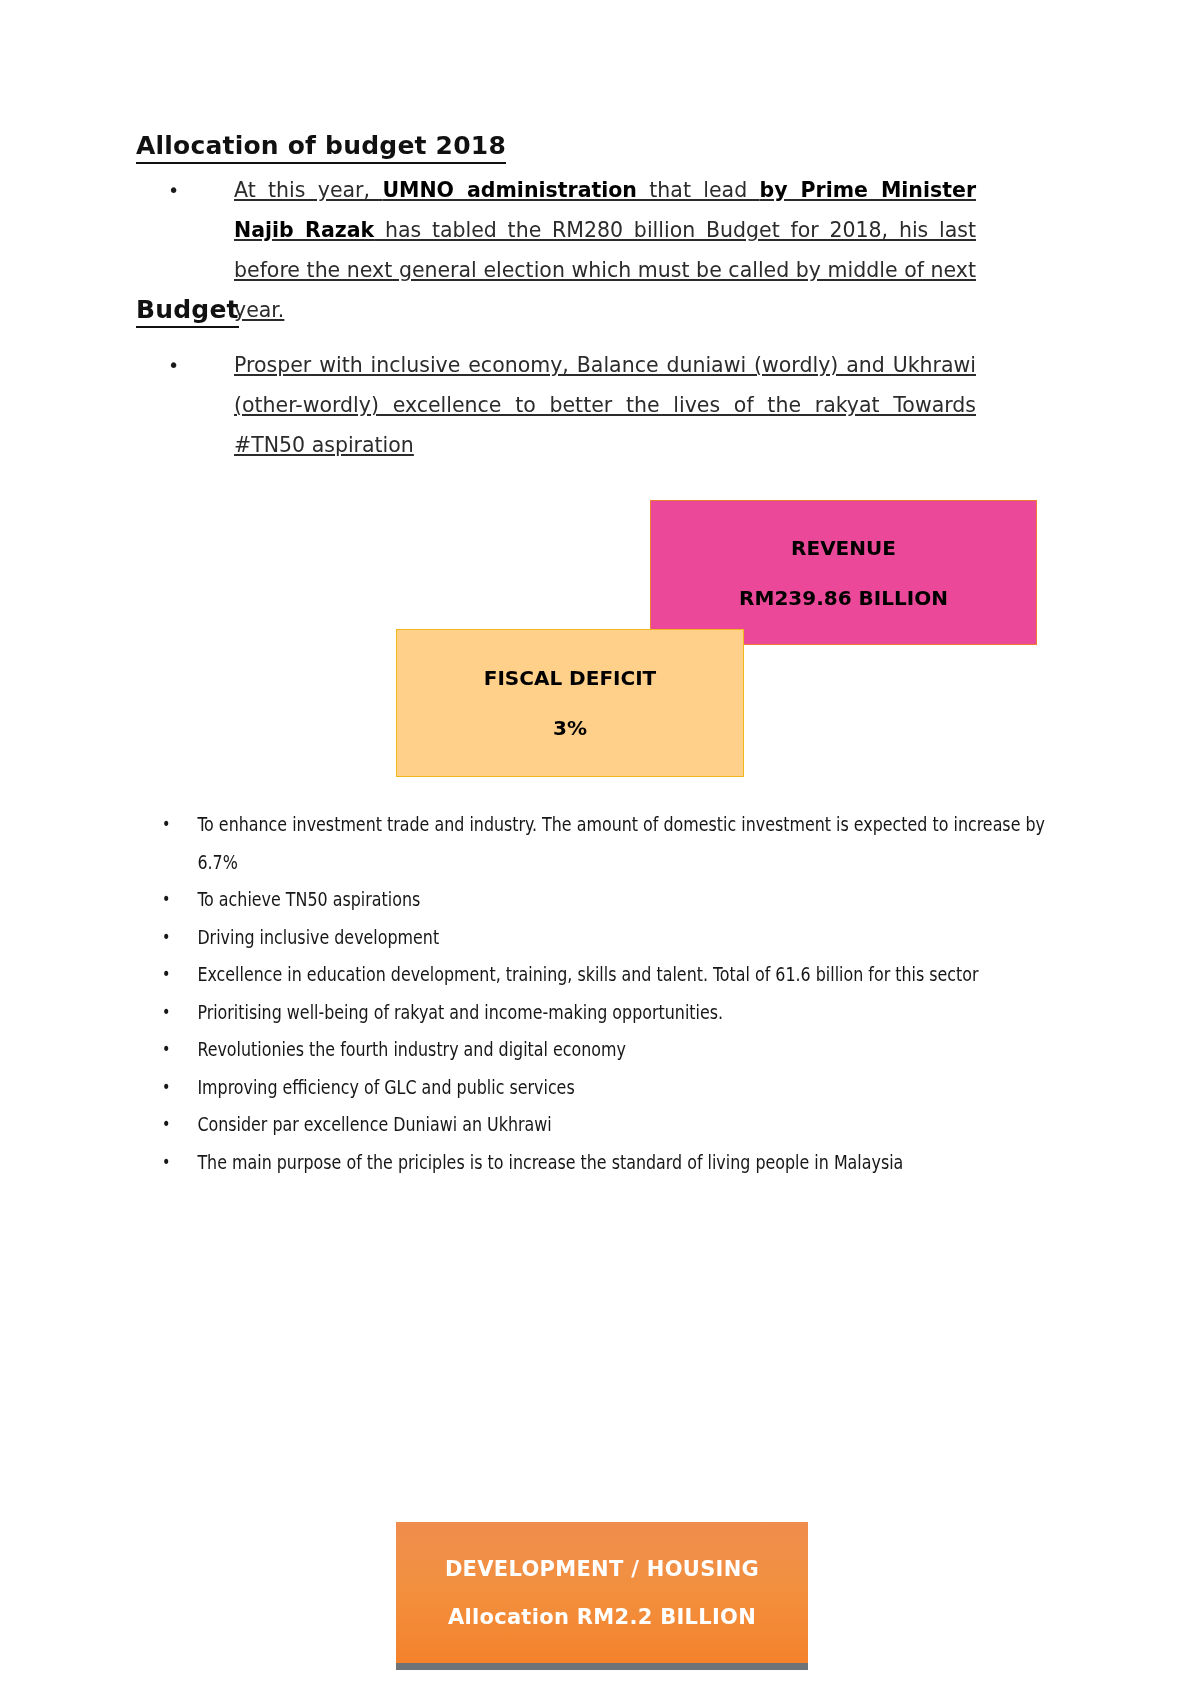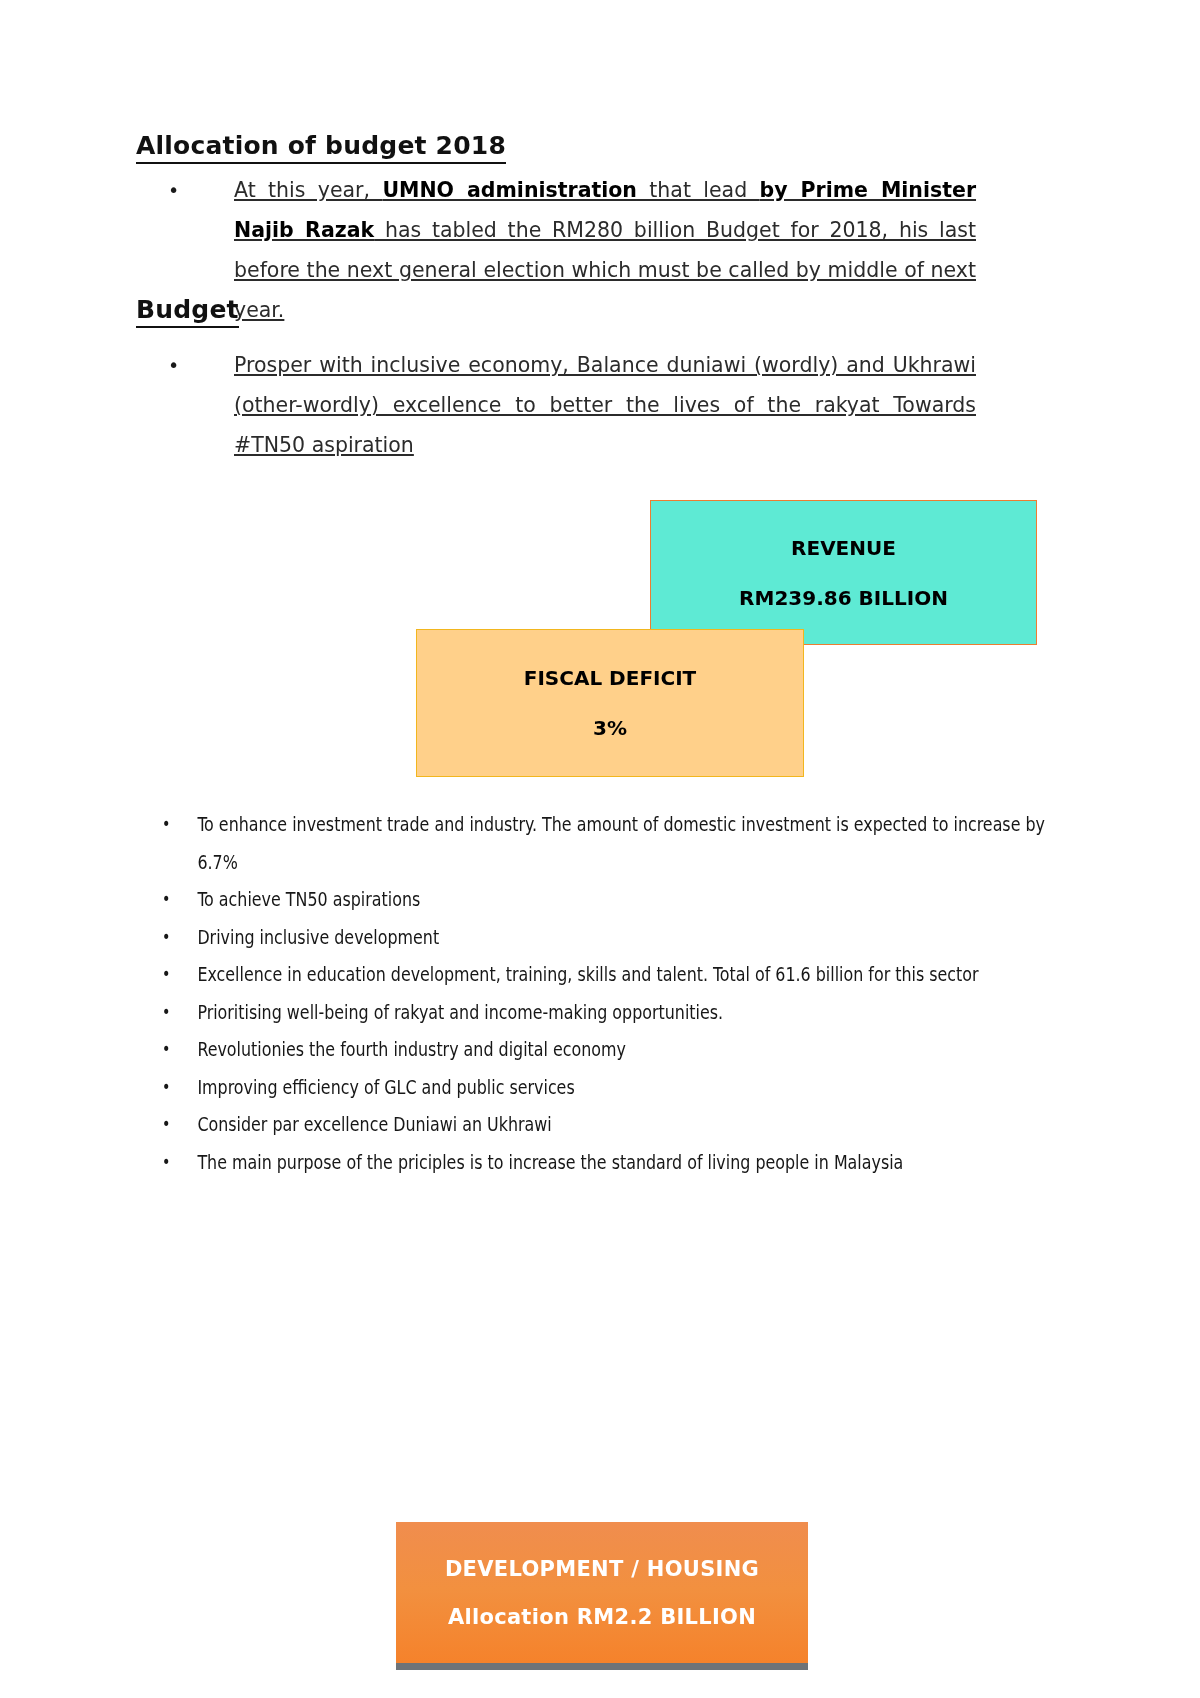--- a/index.html
+++ b/index.html
@@ -113,26 +113,26 @@
   .metric-box .mb-value { }
 
   #box-gdp {
     left: 176px; top: 463px;
     width: 382px; height: 175px;
     background: #ED7D31;
   }
   #box-revenue {
     left: 650px; top: 500px;
     width: 387px; height: 145px;
-    background: #5eead4;
+    background: #ec4899;
     border: 1px solid #ED7D31;
   }
   #box-deficit {
-    left: 416px; top: 629px;
-    width: 388px; height: 148px;
+    left: 396px; top: 629px;
+    width: 348px; height: 148px;
     background: #FFD08A;
     border: 1.5px solid #F2B61E;
   }
 
   
   #box-development {
     position: absolute;
     left: 396px; top: 1522px;
     width: 412px; height: 141px;
     background: linear-gradient(to bottom, #F08D4E 0%, #F2903F 48%, #F5822B 100%);

